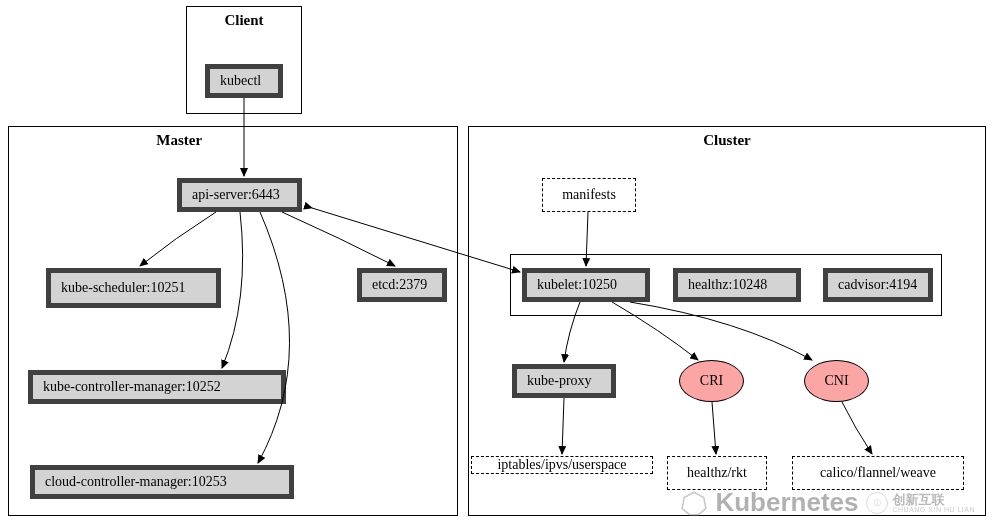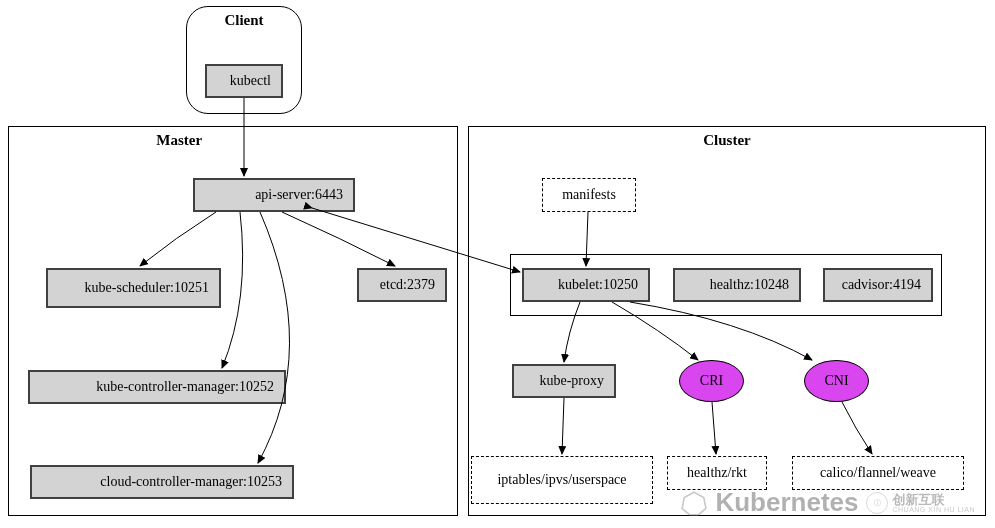--- a/index.html
+++ b/index.html
@@ -19,44 +19,44 @@
     .container-label {
       position: absolute;
       top: 5px;
       left: 50%;
       transform: translateX(-50%);
       font-weight: bold;
       font-size: 15px;
     }
     .node {
       position: absolute;
-      border: 2px solid #404040;
+      border: 5px solid #404040;
       background: #d3d3d3;
       display: flex;
       align-items: center;
-      justify-content: flex-end;
+      justify-content: flex-start;
       text-align: center;
       padding: 6px 10px;
       font-size: 14px;
     }
     .node-dashed {
       position: absolute;
       border: 1px dashed #000;
       background: #fff;
       display: flex;
       align-items: center;
       justify-content: center;
       text-align: center;
       padding: 6px 10px;
       font-size: 14px;
     }
     .ellipse {
       position: absolute;
       border: 1px solid #000;
-      background: #d946ef;
+      background: #fca5a5;
       border-radius: 50%;
       display: flex;
       align-items: center;
       justify-content: center;
       font-size: 14px;
     }
     .inner-box {
       position: absolute;
       border: 1px solid #000;
       background: #fff;
@@ -94,32 +94,32 @@
       gap:2px;
     }
     .cxhl-icon{
       width:22px;height:22px;border:1px solid #aaa;border-radius:50%;
       display:inline-flex;align-items:center;justify-content:center;font-size:10px;color:#aaa;
     }
   </style>
 </head>
 <body>
 
-<div class="container" style="left:186px; top:6px; width:116px; height:108px;border-radius:22px;">
+<div class="container" style="left:186px; top:6px; width:116px; height:108px;">
   <div class="container-label">Client</div>
 </div>
 <div class="node" style="left:205px; top:64px; width:78px; height:34px;">
   <span>kubectl</span>
 </div>
 
 <div class="container" style="left:8px; top:126px; width:450px; height:390px;">
   <div class="container-label" style="left:38%;">Master</div>
 </div>
 
-<div class="node" style="left:177px; top:178px; width:162px; height:34px;margin-left:16px;">
+<div class="node" style="left:177px; top:178px; width:125px; height:34px;">
   <span>api-server:6443</span>
 </div>
 
 <div class="node" style="left:46px; top:268px; width:175px; height:40px;">
   <span>kube-scheduler:10251</span>
 </div>
 
 <div class="node" style="left:357px; top:268px; width:90px; height:34px;">
   <span>etcd:2379</span>
 </div>
@@ -159,21 +159,21 @@
 </div>
 
 <div class="ellipse" style="left:679px; top:360px; width:65px; height:42px;">
   <span>CRI</span>
 </div>
 
 <div class="ellipse" style="left:804px; top:360px; width:65px; height:42px;">
   <span>CNI</span>
 </div>
 
-<div class="node-dashed" style="left:471px; top:456px; width:182px; height:48px;">
+<div class="node-dashed" style="left:471px; top:456px; width:182px; height:18px;">
   <span>iptables/ipvs/userspace</span>
 </div>
 
 <div class="node-dashed" style="left:667px; top:456px; width:100px; height:34px;">
   <span>healthz/rkt</span>
 </div>
 
 <div class="node-dashed" style="left:792px; top:456px; width:172px; height:34px;">
   <span>calico/flannel/weave</span>
 </div>

